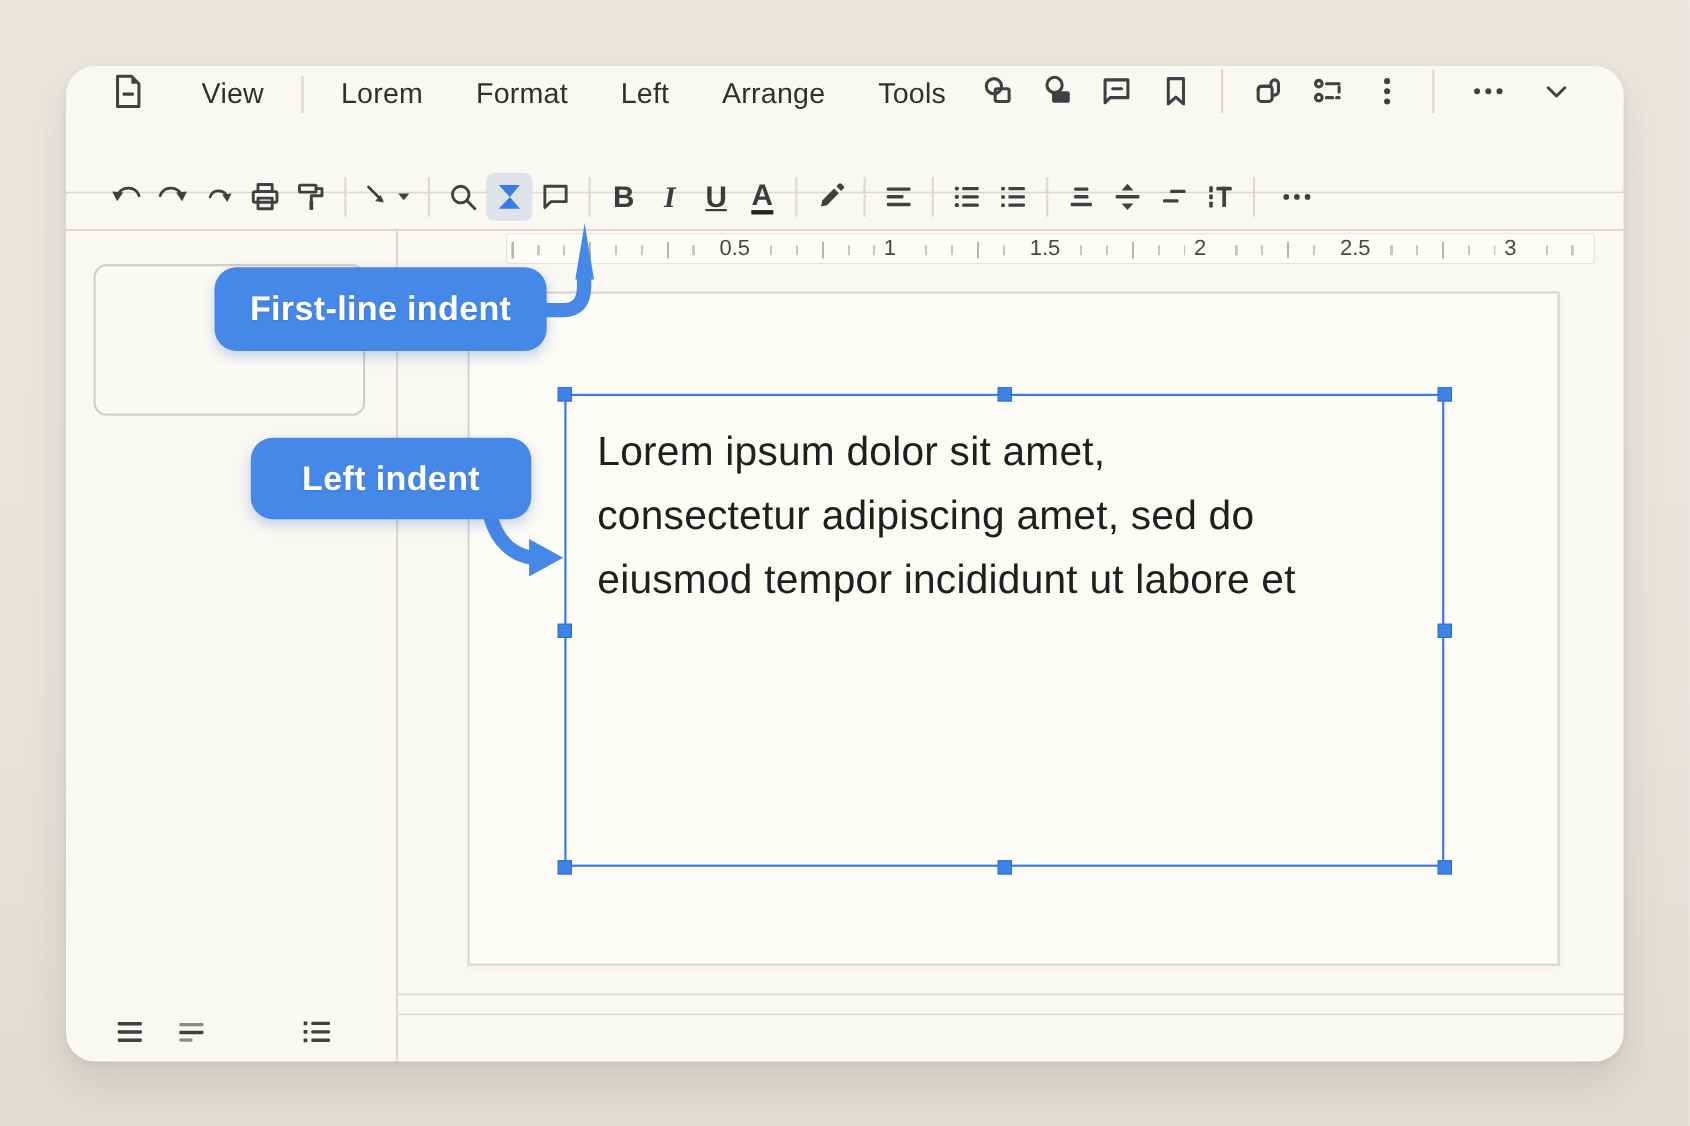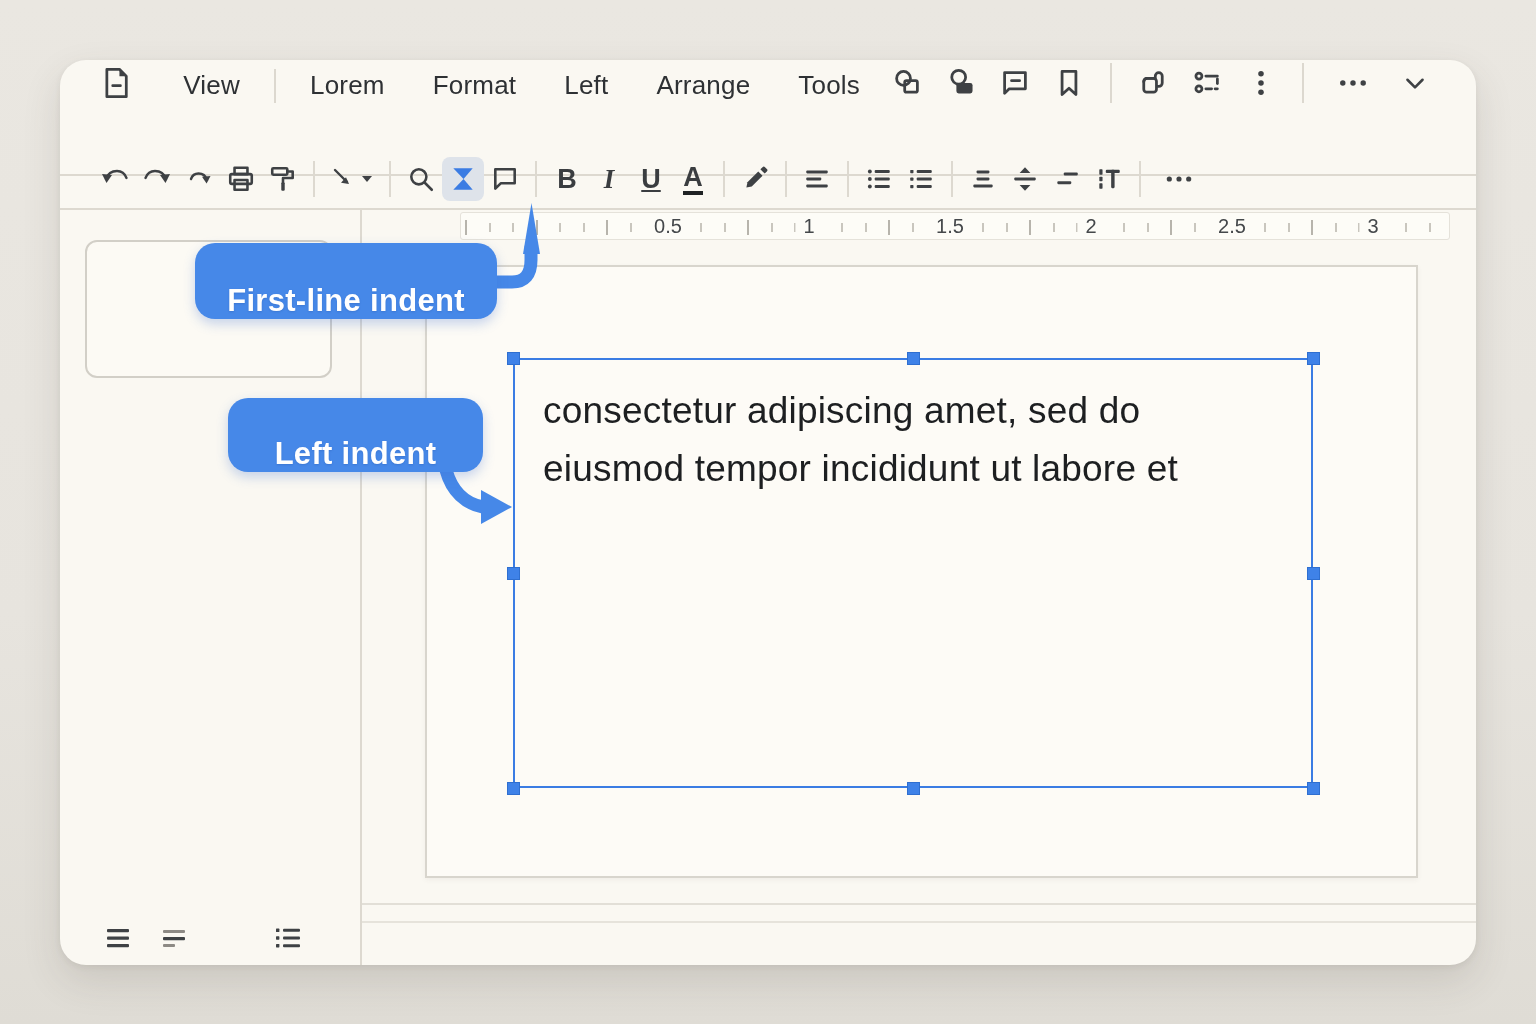--- a/index.html
+++ b/index.html
@@ -94,21 +94,21 @@
     position:absolute; left:483px; top:322px; width:740px;
     font-size:37px; line-height:58px; color:#1d1f21; letter-spacing:.2px;
   }
   .handle {
     position:absolute; width:13px; height:13px; background:#3f82e8;
     border:1px solid #2f6fd0;
   }
   
   .callout {
     position:absolute; background:#4688e8; color:#fff; font-weight:700;
-    display:flex; align-items:flex-end; justify-content:center;
+    display:flex; align-items:center; justify-content:center;
     border-radius:20px; font-size:31px; letter-spacing:.3px;
     box-shadow:0 5px 12px rgba(60,110,210,.28);
     text-shadow:0 1px 2px rgba(30,70,150,.25);
     z-index:60;
   }
   .callout.first-line { left:135px; top:183px; width:302px; height:76px; }
   .callout.left-indent { left:155px; top:338px; width:255px; height:74px;margin-left:13px; }
   .overlay-svg { position:absolute; left:0; top:0; width:1536px; height:1024px; pointer-events:none; z-index:55; }
 </style>
 </head>
@@ -380,20 +380,21 @@
     </div>
   </div>
 
   <div class="bottom-line1"></div>
   <div class="bottom-line2"></div>
 
   <div class="slide-canvas"></div>
 
   <div class="text-box"></div>
   <div class="lorem">
+    <div>Lorem ipsum dolor sit amet,</div>
     <div>consectetur adipiscing amet, sed do</div>
     <div>eiusmod tempor incididunt ut labore et</div>
   </div>
 
   <div class="handle" style="left:447px; top:292px;"></div>
   <div class="handle" style="left:847px; top:292px;"></div>
   <div class="handle" style="left:1247px; top:292px;"></div>
   <div class="handle" style="left:447px; top:507px;"></div>
   <div class="handle" style="left:1247px; top:507px;"></div>
   <div class="handle" style="left:447px; top:722px;"></div>

